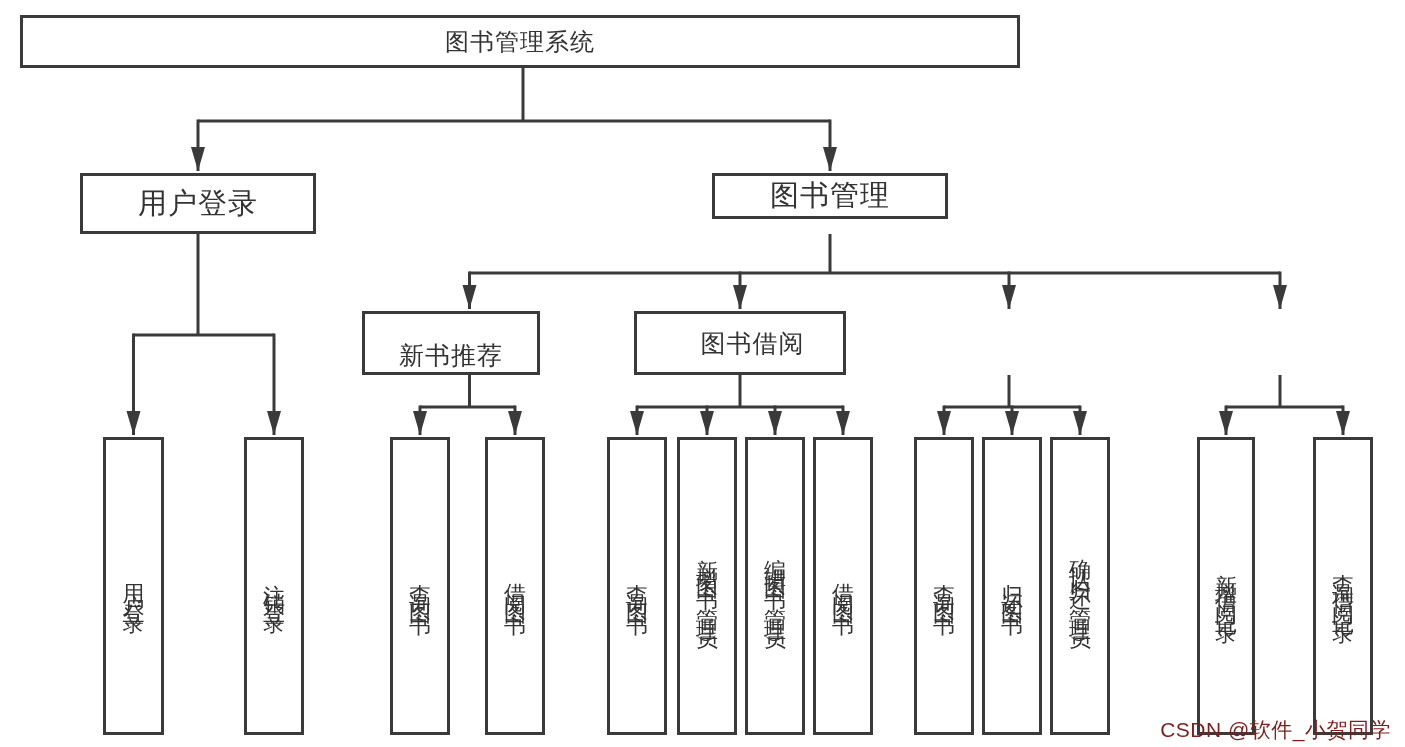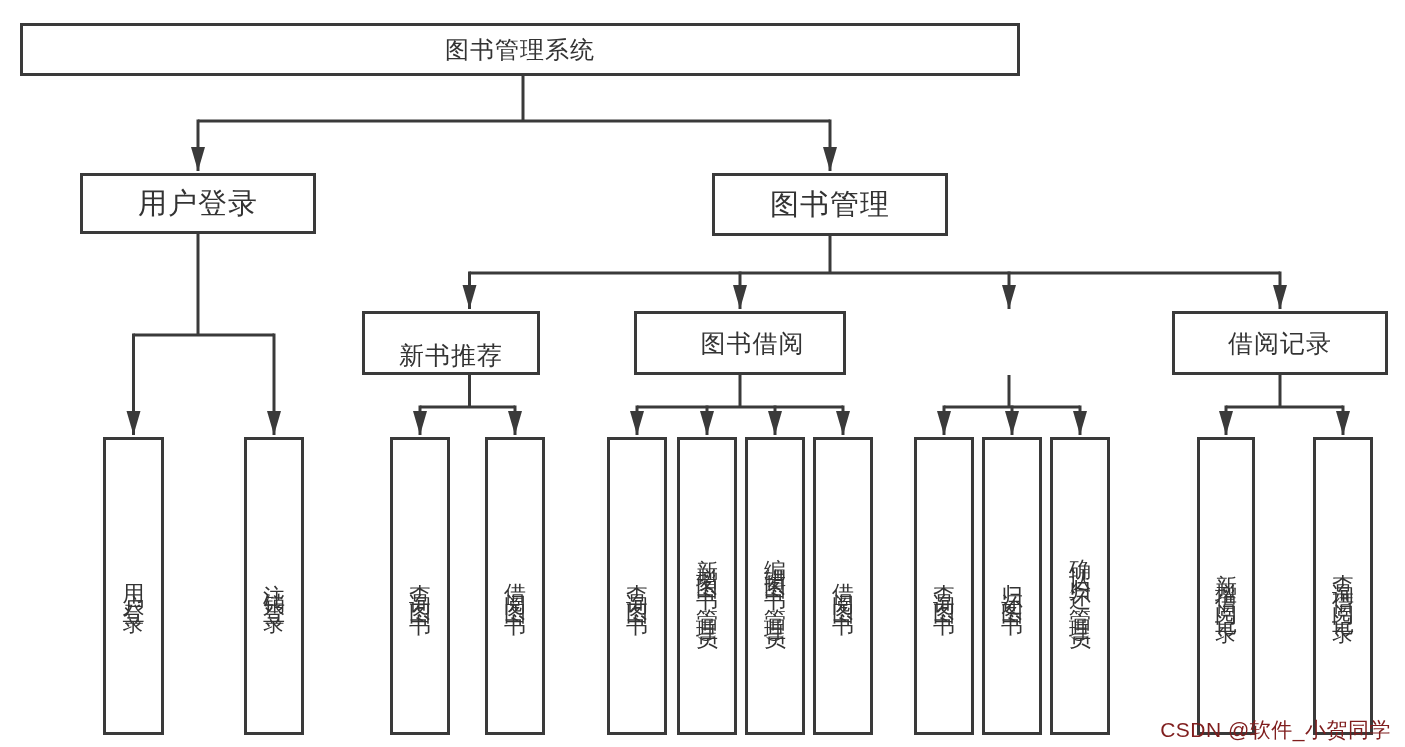--- a/index.html
+++ b/index.html
@@ -91,39 +91,36 @@
       <path d="M1012,405.5 V435" marker-end="url(#arrow)"></path>
       <path d="M1080,405.5 V435" marker-end="url(#arrow)"></path>
 
       <path d="M1280,375 V407"></path>
       <path d="M1226,407 H1343"></path>
       <path d="M1226,405.5 V435" marker-end="url(#arrow)"></path>
       <path d="M1343,405.5 V435" marker-end="url(#arrow)"></path>
     </g>
   </svg>
 
-  <div class="box h-lg" style="left:20px;top:23px;width:1000px;height:53px;text-align:center;">
+  <div class="box h-lg" style="left:20px;top:15px;width:1000px;height:53px;text-align:center;">
     <span>图书管理系统</span>
   </div>
 
   <div class="box h-l2" style="left:80px;top:173px;width:236px;height:61px;">
     <span>用户登录</span>
   </div>
-  <div class="box h-l2" style="left:712px;top:173px;width:236px;height:63px;text-align:center;">
+  <div class="box h-l2" style="left:712px;top:173px;width:236px;height:46px;text-align:center;">
     <span>图书管理</span>
   </div>
 
   <div class="box h-l3" style="left:362px;top:311px;width:178px;height:64px;align-items:flex-end;">
     <span>新书推荐</span>
   </div>
   <div class="box h-l3" style="left:634px;top:311px;width:212px;height:64px;padding-left:25px;">
     <span>图书借阅</span>
-  </div>
-  <div class="box h-l3" style="left:1172px;top:311px;width:216px;height:64px;">
-    <span>借阅记录</span>
   </div>
 
   <div class="box v" style="left:103px;top:437px;width:61px;height:298px;">
     <span class="vtext">用户登录</span>
   </div>
   <div class="box v" style="left:244px;top:437px;width:60px;height:298px;">
     <span class="vtext">注销登录</span>
   </div>
 
   <div class="box v" style="left:390px;top:437px;width:60px;height:298px;">

